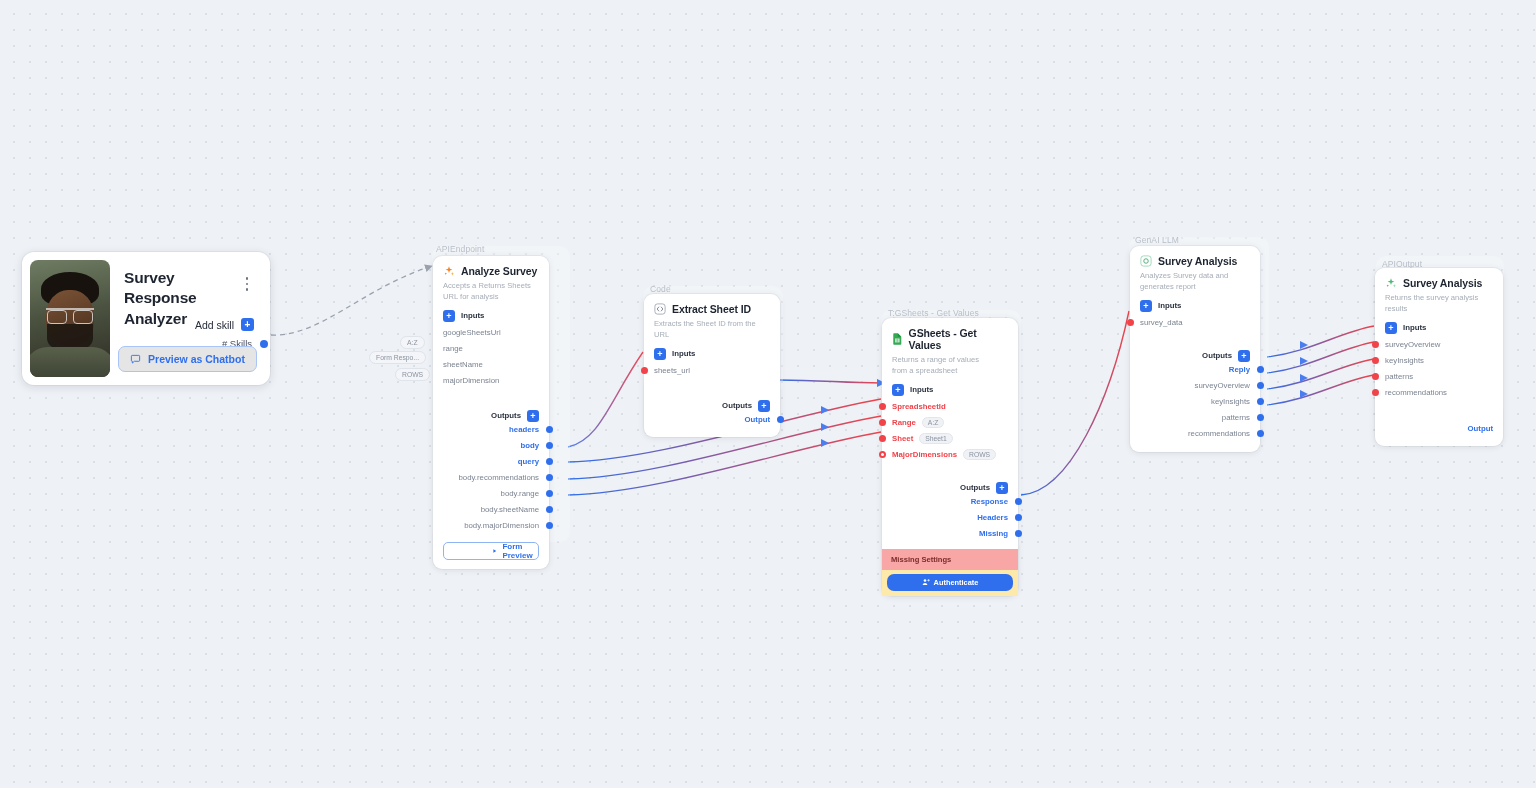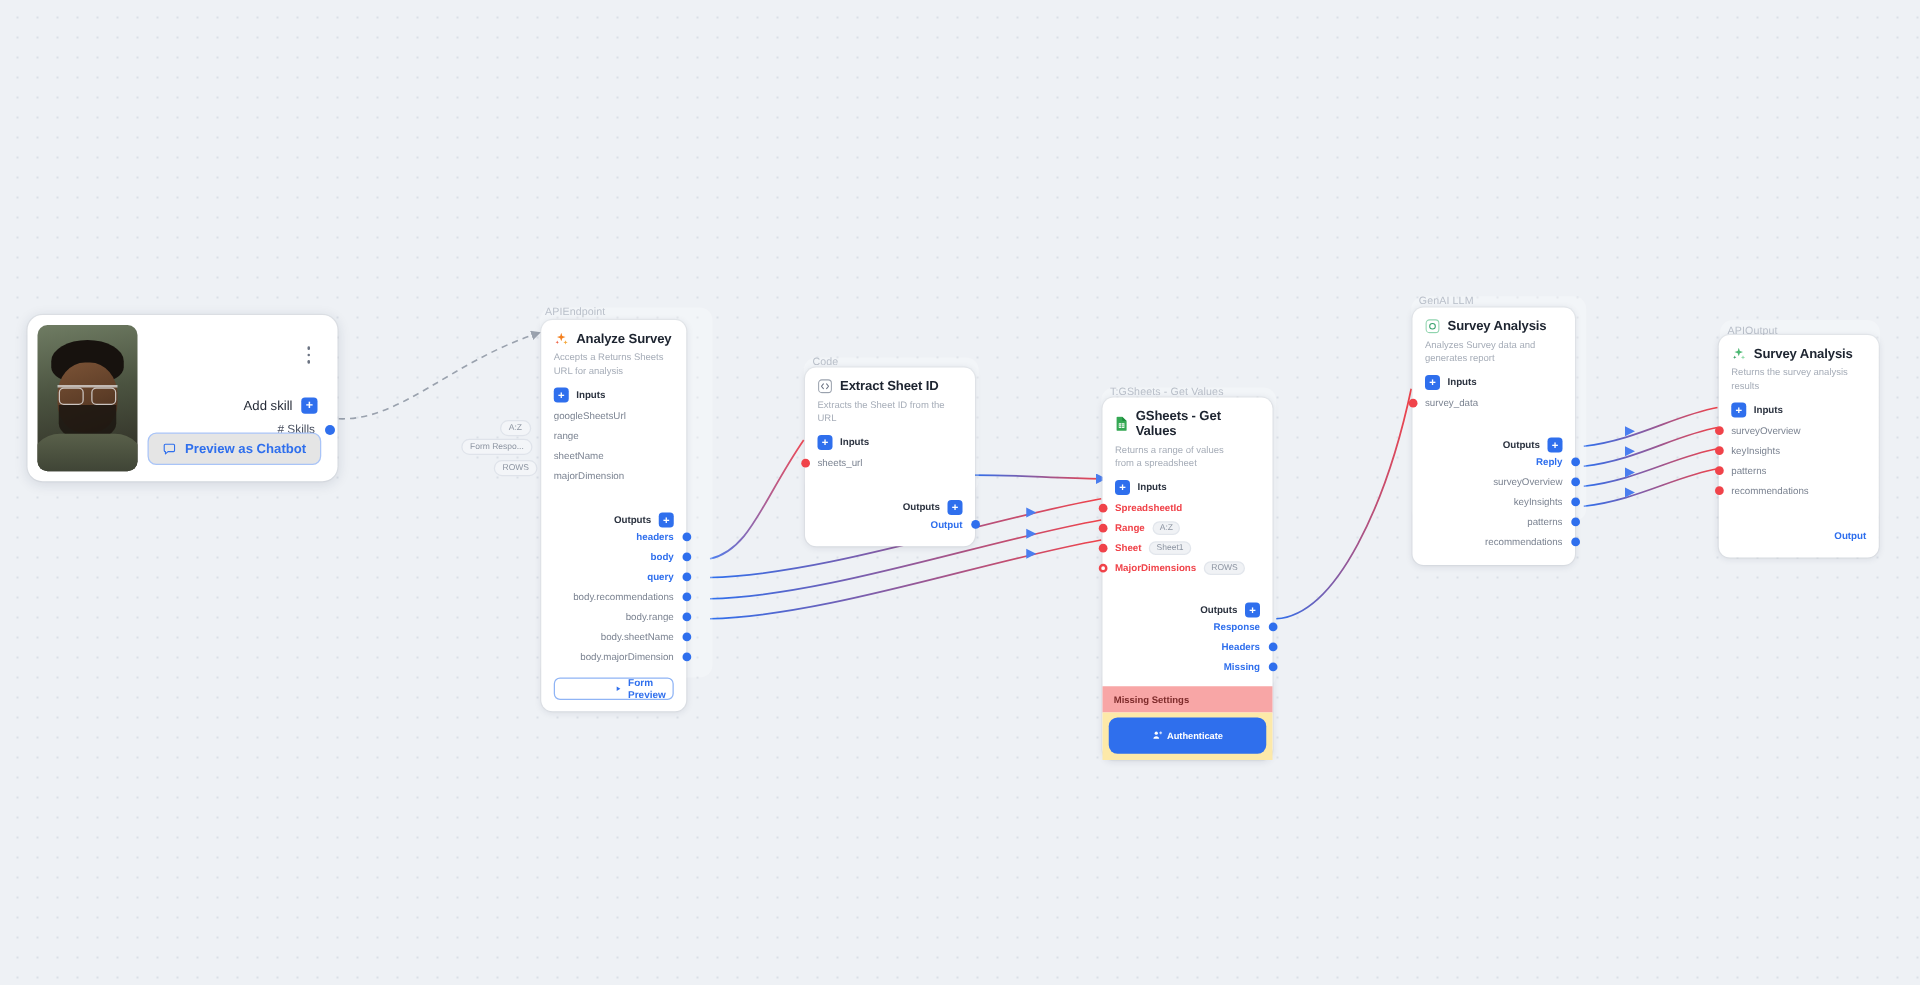--- a/index.html
+++ b/index.html
@@ -163,21 +163,21 @@
     display: flex; align-items: center; justify-content: center; gap: 5px;
     cursor: pointer;
     padding-left: 48px;
   }
   .banner-warn {
     margin-top: 7px; background: #f8a6a6; color: #7e2b2b;
     font-size: 7.6px; font-weight: 700; padding: 6px 9px;
   }
   .auth-wrap { background: #fde9a9; padding: 4px 5px 5px 5px; }
   .auth-btn {
-    height: 29px; border-radius: 7px; background: #2f6fed; color: #fff;
+    height: 17px; border-radius: 7px; background: #2f6fed; color: #fff;
     font-size: 7.4px; font-weight: 700;
     display: flex; align-items: center; justify-content: center; gap: 4px;
     cursor: pointer;
   }
 
   
   .fbadge {
     position: absolute; background: #f3f5f8; border: 1px solid #dfe3ea;
     border-radius: 9px; font-size: 6.8px; color: #8b93a0;
     padding: 2px 6px; white-space: nowrap; font-weight: 500;
@@ -237,20 +237,21 @@
 
   <div class="agent-card">
     <div class="avatar">
       <div class="hair"></div>
         <div class="face"></div>
       <div class="glasses"></div>
         <div class="beard"></div>
         <div class="body"></div>
     </div>
     <div class="agent-right">
+      <div class="agent-title">Survey Response Analyzer</div>
       <div class="kebab">
           <i></i>
           <i></i>
           <i></i>
         </div>
 
       <div class="addskill-row">
         <span class="addskill-label">Add skill</span>
         <span class="plus-btn">+</span>
       </div>

